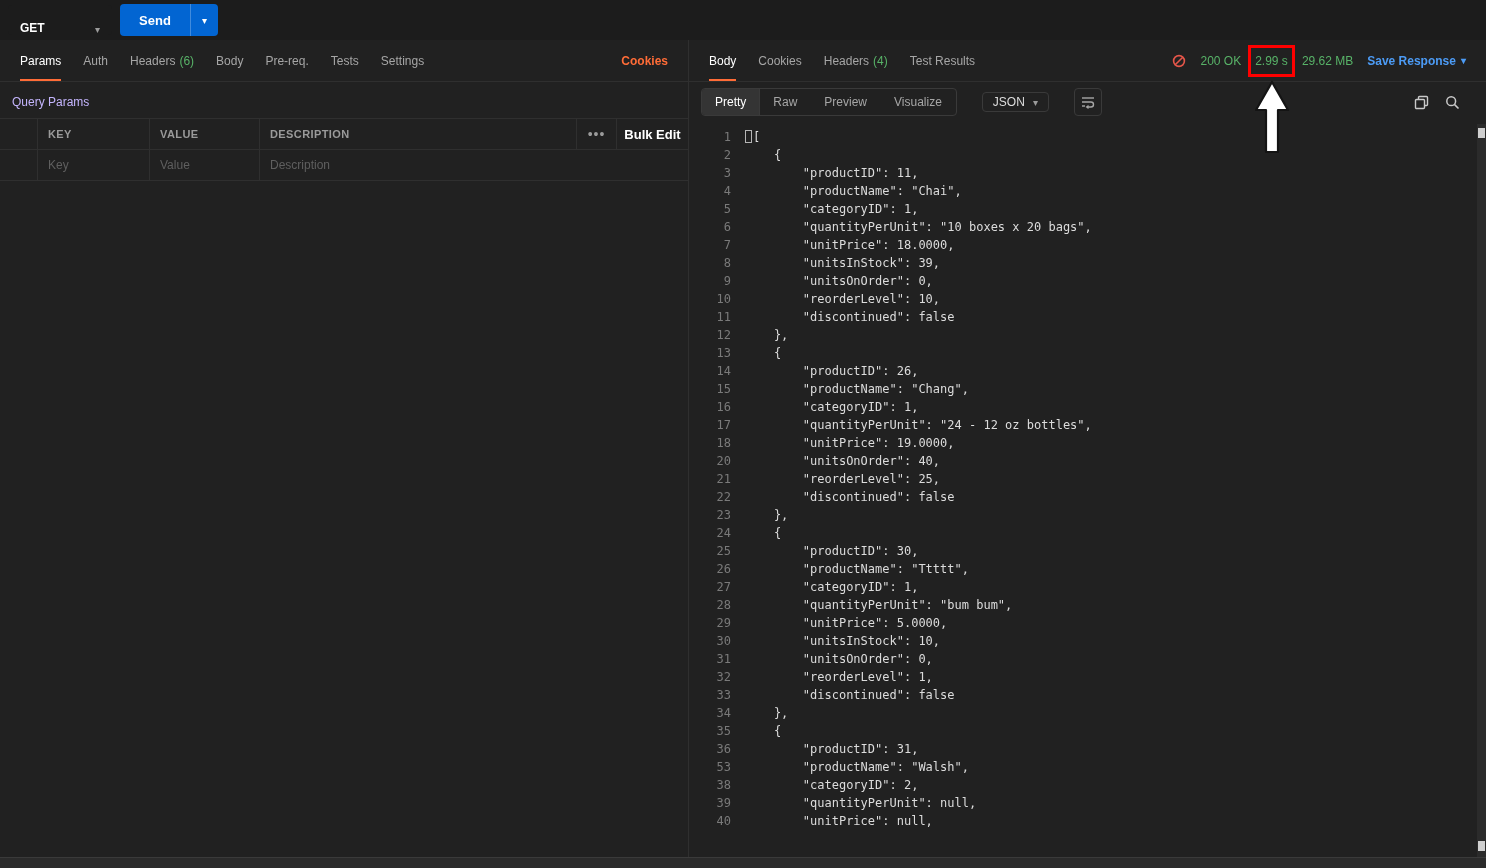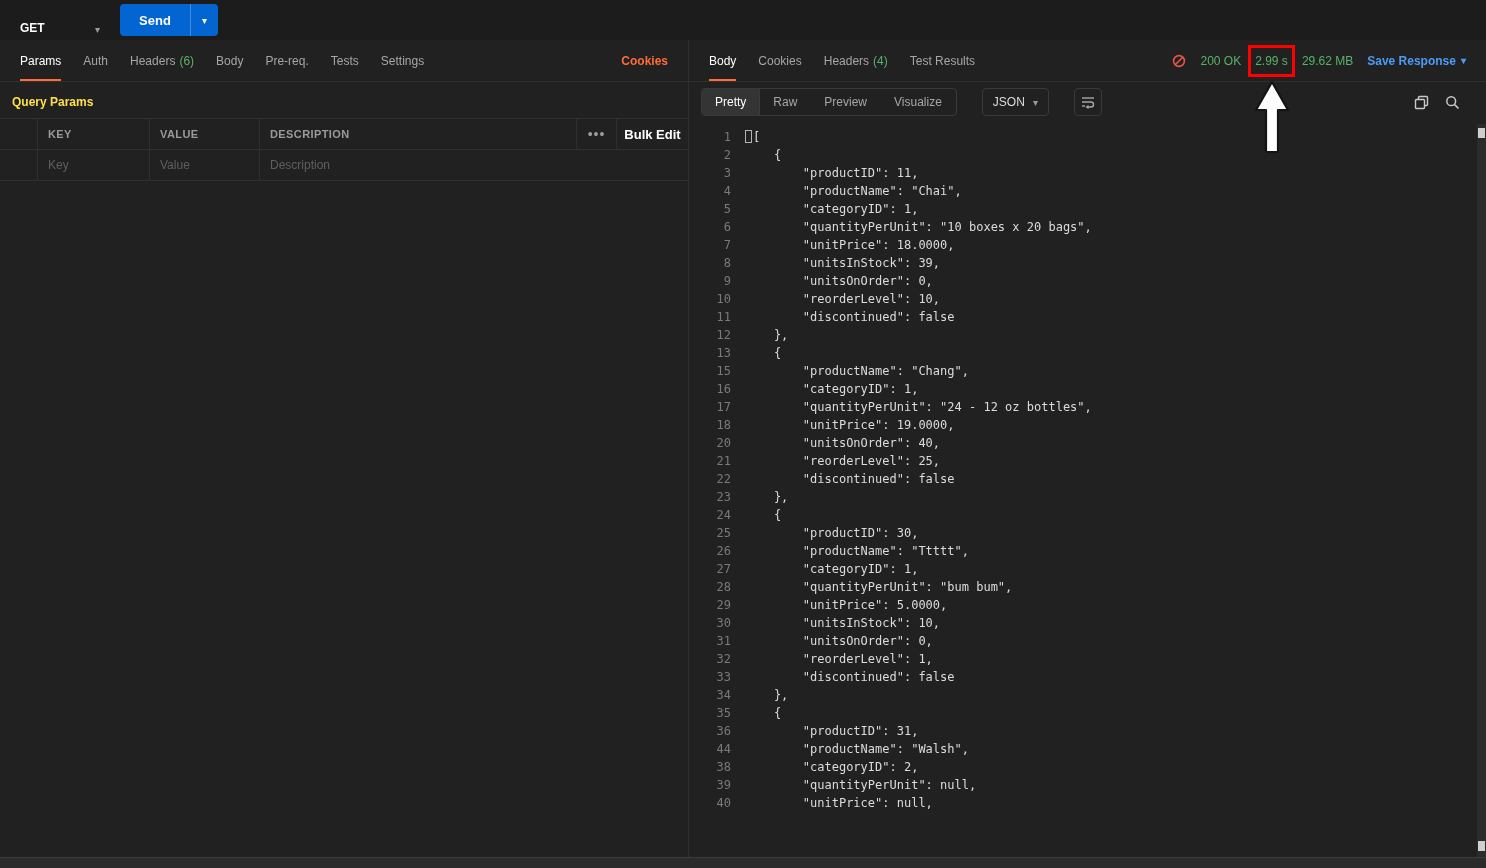--- a/index.html
+++ b/index.html
@@ -45,21 +45,21 @@
 
   
   .tab-row{height:42px; border-bottom:1px solid var(--panel-border); display:flex; align-items:center; padding:0 20px; gap:22px;}
   .tab{height:100%; display:flex; align-items:center; gap:4px; color:var(--txt-dim); cursor:pointer; position:relative; white-space:nowrap;}
   .tab.active{color:#fff;}
   .tab.active::after{content:""; position:absolute; left:0; right:0; bottom:0; height:2px; background:var(--orange);}
   .tab .count{color:var(--green);}
   .cookies-link{margin-left:auto; color:var(--orange); font-weight:600; cursor:pointer;}
 
   
-  .qp-title{padding:13px 12px 9px; color:#fde047; font-weight:700;}
+  .qp-title{padding:13px 12px 9px; color:#c4b5fd; font-weight:400;}
   .qp-table{border-top:1px solid var(--panel-border);}
   .qp-row{display:grid; grid-template-columns:38px 112px 110px 1fr 40px 71px; border-bottom:1px solid var(--panel-border); height:31px;}
   .qp-cell{border-right:1px solid var(--panel-border); display:flex; align-items:center; padding:0 10px; overflow:hidden;}
   .qp-cell:last-child{border-right:0;}
   .qp-head{color:#9a9a9a; font-size:11px; font-weight:700; letter-spacing:.4px;}
   .qp-cell.center{justify-content:center; padding:0;}
   .more-dots{color:#9b9b9b; font-size:14px; letter-spacing:1px; cursor:pointer;}
   .bulk-edit{background:none; border:0; color:#fff; font-weight:700; font-size:13px; cursor:pointer; font-family:"Liberation Sans",sans-serif;}
   .qp-input{width:100%; background:transparent; border:0; outline:none; color:#ddd; font-size:12px; font-family:"Liberation Sans",sans-serif;}
   .qp-input::placeholder{color:var(--txt-faint);}
@@ -72,21 +72,21 @@
   .save-response .chev{color:var(--blue);}
   .time-wrap{position:relative;}
   .red-box{position:absolute; top:-9px; bottom:-9px; left:-7px; right:-7px; border:3px solid #f00; z-index:50; pointer-events:none;}
   .anno-arrow{position:absolute; top:calc(100% + 12px); left:50%; transform:translateX(-50%); z-index:50; pointer-events:none;}
 
   
   .resp-toolbar{height:40px; display:flex; align-items:center; padding:0 12px; gap:25px;}
   .segmented{display:flex; border:1px solid #3a3a3a; border-radius:4px; height:28px; overflow:hidden;}
   .seg{display:flex; align-items:center; padding:0 13px; color:var(--txt-dim); cursor:pointer; border-right:1px solid transparent;}
   .seg.active{background:#343434; color:#fff; border-right:1px solid #3a3a3a;}
-  .fmt-select{display:flex; align-items:center; gap:8px; height:28px; padding:4px 10px; border:1px solid #3a3a3a; border-radius:4px; color:#ddd; cursor:pointer;}
+  .fmt-select{display:flex; align-items:center; gap:8px; height:20px; padding:4px 10px; border:1px solid #3a3a3a; border-radius:4px; color:#ddd; cursor:pointer;}
   .icon-btn{width:28px; height:28px; border:1px solid #3a3a3a; border-radius:4px; background:none; display:flex; align-items:center; justify-content:center; cursor:pointer;}
   .toolbar-right{margin-left:auto; display:flex; align-items:center; gap:16px; padding-right:14px;}
   .plain-icon{background:none; border:0; cursor:pointer; display:flex; align-items:center;}
 
   
   .code-area{flex:1; overflow:hidden; padding-top:6px; font-family:"DejaVu Sans Mono", monospace; font-size:12px; line-height:18px;}
   .code-line{display:flex;}
   .ln{width:56px; text-align:right; padding-right:14px; color:#7a7a7a; flex:none; user-select:none;}
   .lc{white-space:pre; color:#dcdcdc;}
   .cursor{display:inline-block; width:7px; height:13px; border:1px solid #b5b5b5; margin-right:1px; vertical-align:-2px;}
@@ -299,20 +299,24 @@
         </div>
         <div class="code-line">
           <span class="ln">12</span>
           <span class="lc">    },</span>
         </div>
         <div class="code-line">
           <span class="ln">13</span>
           <span class="lc">    {</span>
         </div>
         <div class="code-line">
+          <span class="ln">14</span>
+          <span class="lc">        "productID": 26,</span>
+        </div>
+        <div class="code-line">
           <span class="ln">15</span>
           <span class="lc">        "productName": "Chang",</span>
         </div>
         <div class="code-line">
           <span class="ln">16</span>
           <span class="lc">        "categoryID": 1,</span>
         </div>
         <div class="code-line">
           <span class="ln">17</span>
           <span class="lc">        "quantityPerUnit": "24 - 12 oz bottles",</span>
@@ -383,21 +387,21 @@
         </div>
         <div class="code-line">
           <span class="ln">35</span>
           <span class="lc">    {</span>
         </div>
         <div class="code-line">
           <span class="ln">36</span>
           <span class="lc">        "productID": 31,</span>
         </div>
         <div class="code-line">
-          <span class="ln">44</span>
+          <span class="ln">53</span>
           <span class="lc">        "productName": "Walsh",</span>
         </div>
         <div class="code-line">
           <span class="ln">38</span>
           <span class="lc">        "categoryID": 2,</span>
         </div>
         <div class="code-line">
           <span class="ln">39</span>
           <span class="lc">        "quantityPerUnit": null,</span>
         </div>

